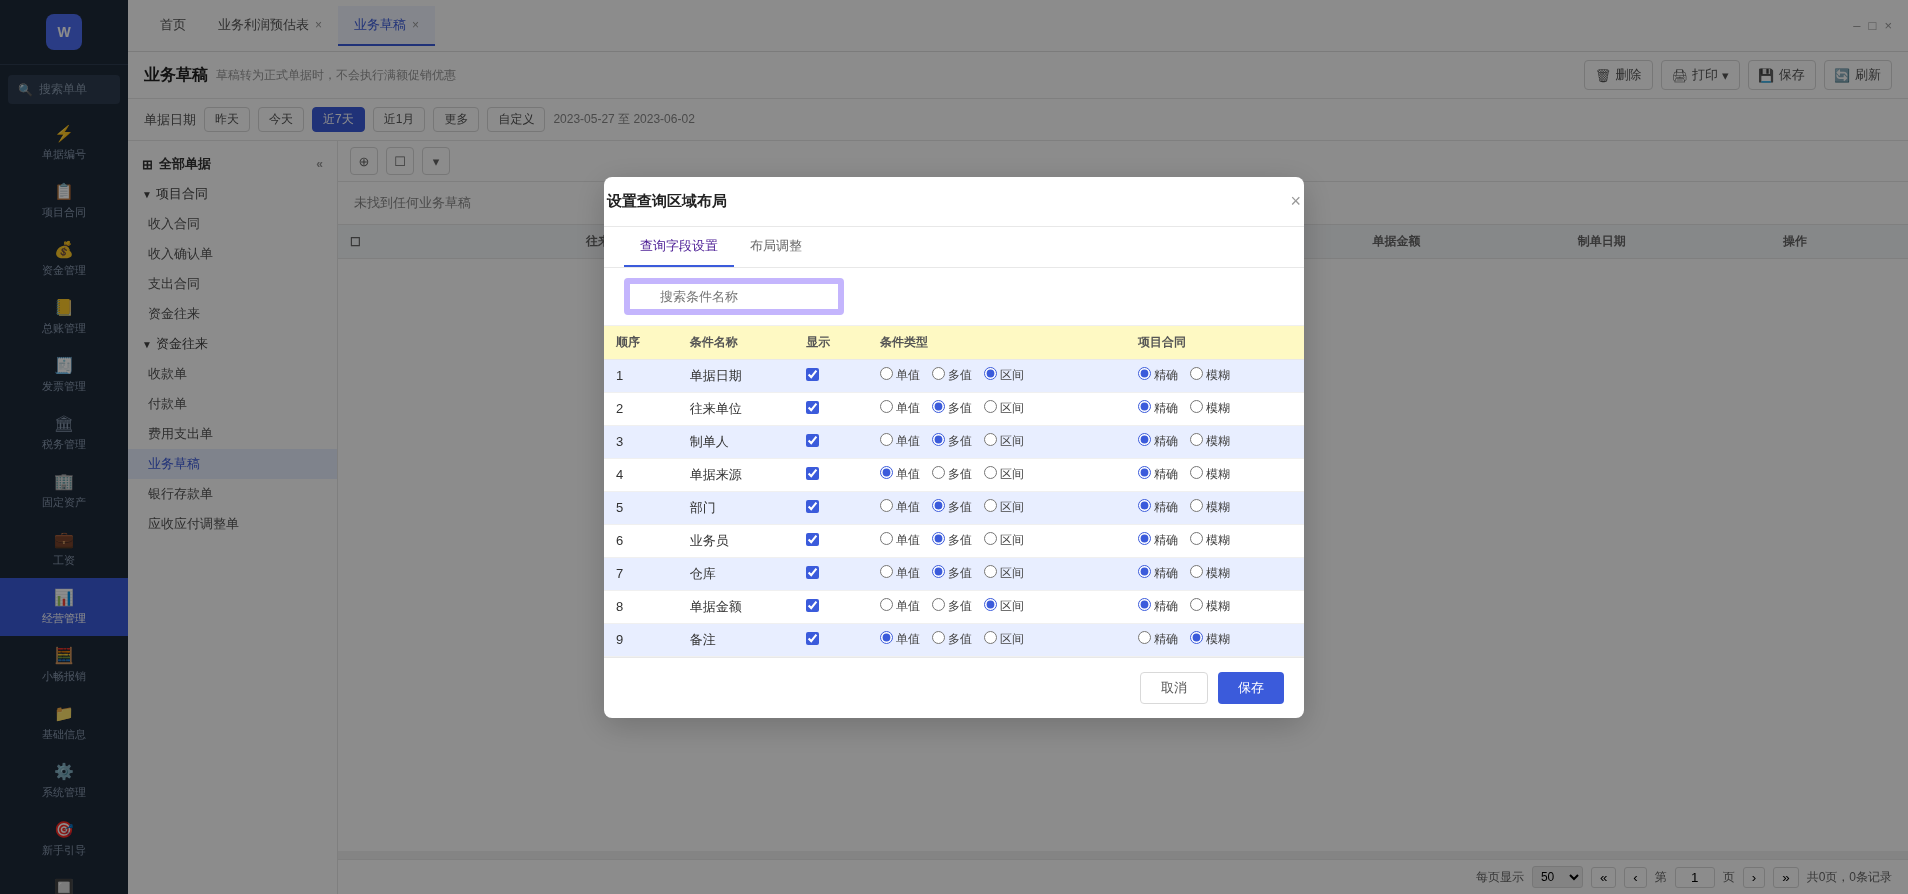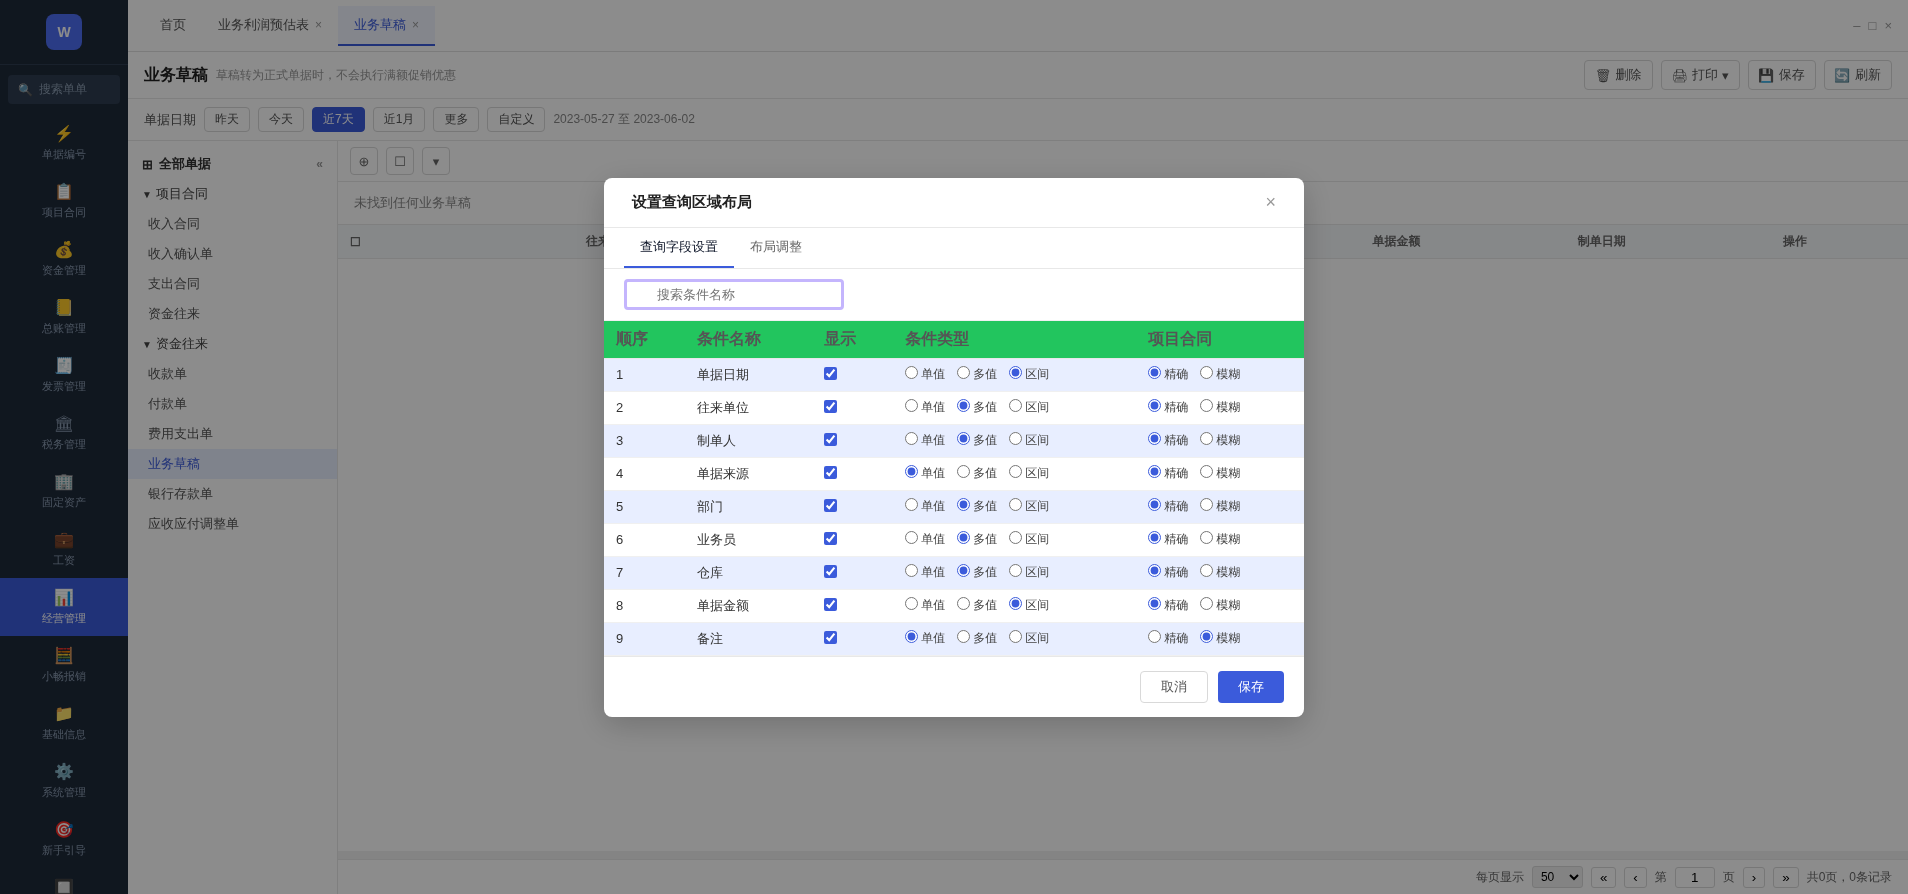--- a/index.html
+++ b/index.html
@@ -65,34 +65,34 @@
     
     .bottom-bar { background: #fff; border-top: 1px solid #e8e8e8; padding: 6px 16px; display: flex; align-items: center; justify-content: flex-end; gap: 8px; font-size: 12px; color: #666; }
     .pagination-btn { padding: 2px 8px; border: 1px solid #d9d9d9; border-radius: 3px; cursor: pointer; background: #fff; }
     .page-input { width: 40px; border: 1px solid #d9d9d9; border-radius: 3px; padding: 2px 4px; text-align: center; }
 
     
     .overlay { position: fixed; top: 0; left: 0; right: 0; bottom: 0; background: rgba(0,0,0,0.45); z-index: 100; display: flex; align-items: center; justify-content: center; }
 
     
     .dialog { background: #fff; border-radius: 8px; width: 700px; max-height: 640px; display: flex; flex-direction: column; box-shadow: 0 8px 32px rgba(0,0,0,0.2); }
-    .dialog-header { padding: 14px 28px; border-bottom: 1px solid #e8e8e8; display: flex; align-items: center; justify-content: space-between; }
+    .dialog-header { padding: 14px 3px; border-bottom: 1px solid #e8e8e8; display: flex; align-items: center; justify-content: space-between; }
     .dialog-title { font-size: 15px; font-weight: 600; color: #222; }
     .dialog-close { cursor: pointer; color: #999; font-size: 18px; }
     .dialog-body { flex: 1; overflow: hidden; display: flex; flex-direction: column; padding: 0; }
     .dialog-tabs { display: flex; gap: 0; padding: 0 20px; border-bottom: 1px solid #e8e8e8; }
     .dialog-tab { padding: 10px 16px; cursor: pointer; color: #666; font-size: 13px; border-bottom: 2px solid transparent; }
-    .dialog-tab.active { color: #0f172a; border-bottom: 2px solid #3b5bdb; }
+    .dialog-tab.active { color: #4c1d95; border-bottom: 2px solid #3b5bdb; }
     .dialog-search { padding: 10px 20px; border-bottom: 1px solid #f0f0f0; }
-    .dialog-search-input { width: 220px; border: 3px solid #c4b5fd; border-radius: 4px; padding: 5px 10px 5px 30px; font-size: 13px; position: relative; }
+    .dialog-search-input { width: 220px; border: 6px solid #c4b5fd; border-radius: 4px; padding: 5px 10px 5px 30px; font-size: 13px; position: relative; }
     .search-wrap { position: relative; display: inline-block; }
     .search-wrap .search-icon-inner { position: absolute; left: 8px; top: 50%; transform: translateY(-50%); color: #bbb; font-size: 13px; }
     .dialog-content { flex: 1; overflow-y: auto; }
     .dialog-table { width: 100%; border-collapse: collapse; }
-    .dialog-table th { background: #22c55e; padding: 8px 12px; text-align: left; border-bottom: 1px solid #e8e8e8; font-size: 16px; color: #555; white-space: nowrap; font-weight: 600; }
+    .dialog-table th { background: #fef9c3; padding: 8px 12px; text-align: left; border-bottom: 1px solid #e8e8e8; font-size: 12px; color: #555; white-space: nowrap; font-weight: 600; }
     .dialog-table td { padding: 7px 12px; border-bottom: 1px solid #f0f0f0; font-size: 13px; color: #333; vertical-align: middle; }
     .dialog-table tr:nth-child(odd) td { background: #f9f9ff; }
     .dialog-table tr:nth-child(even) td { background: #fff; }
     .dialog-table tr.highlight td { background: #e8eeff; }
 
     .radio-group { display: flex; align-items: center; gap: 12px; }
     .radio-opt { display: flex; align-items: flex-start; gap: 3px; cursor: pointer; font-size: 12px; color: #444; }
     .radio-input { accent-color: #3b5bdb; cursor: pointer; }
     .checkbox-input { accent-color: #3b5bdb; cursor: pointer; }
 

